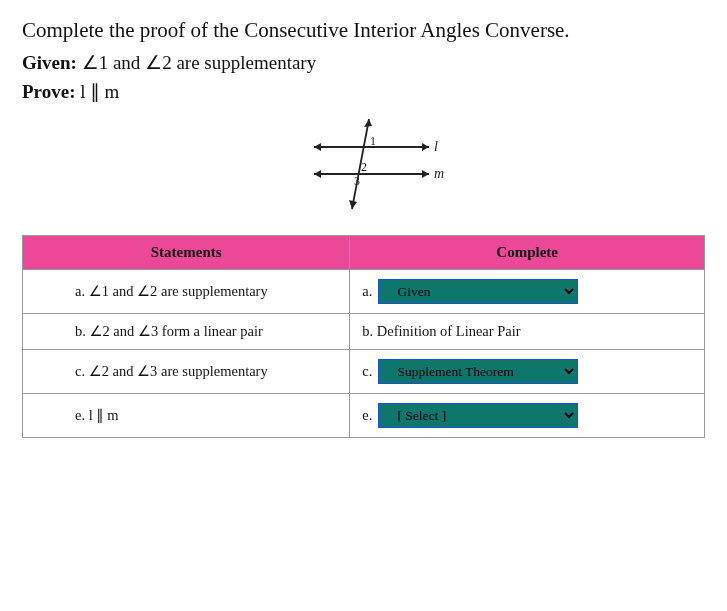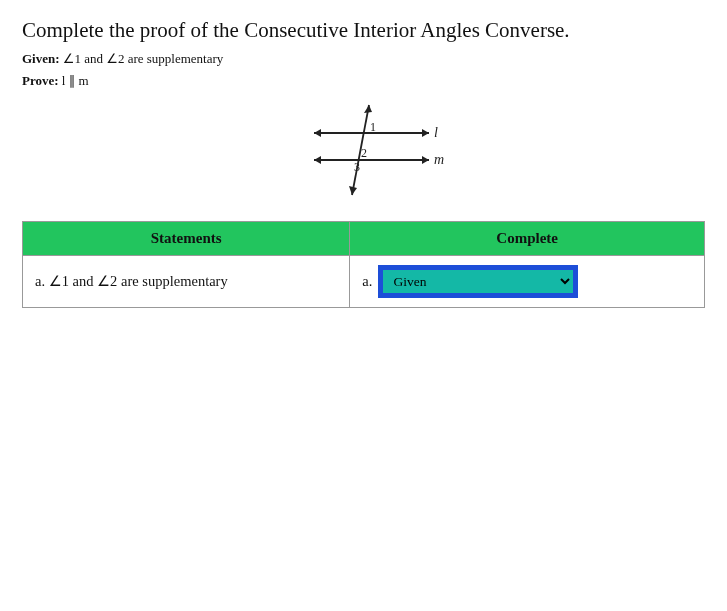--- a/index.html
+++ b/index.html
@@ -10,21 +10,21 @@
       color: #111;
       width: 727px;
       min-height: 611px;
       padding: 18px 22px;
     }
     .problem-title {
       font-size: 21px;
       margin-bottom: 8px;
     }
     .given-line, .prove-line {
-      font-size: 13px;
+      font-size: 19px;
       margin-bottom: 6px;
     }
     .prove-line {
     }
     .bold { font-weight: bold; }
     .diagram-area {
       display: flex;
       justify-content: center;
       margin-bottom: 16px;
       position: relative;
@@ -36,21 +36,21 @@
     .proof-table {
       width: 100%;
       border-collapse: collapse;
       font-size: 14.5px;
     }
     .proof-table th {
       border: 1px solid #999;
       padding: 8px 12px;
       text-align: center;
       font-weight: bold;
-      background: #22c55e;
+      background: #ec4899;
       font-size: 15px;
     }
     .proof-table td {
       border: 1px solid #999;
       padding: 9px 12px;
       vertical-align: middle;
     }
     .statement-col {
       width: 48%;
     }
@@ -58,31 +58,32 @@
       width: 52%;
     }
     .reason-text {
       font-size: 14.5px;
     }
     .dropdown-cell {
       display: flex;
       align-items: center;
     }
     .reason-select {
-      border: 5px solid #1d4ed8;
-      background: #14b8a6;
+      border: 1px solid #1d4ed8;
+      background: #0f766e;
       font-size: 13.5px;
-      padding: 3px 6px;
+      padding: 3px 14px;
       font-family: inherit;
       cursor: pointer;
       min-width: 200px;
     }
     .row-label {
       font-weight: normal;
       font-size: 14.5px;
+      margin-left: 40px;
     }
   </style>
 </head>
 <body>
 
 <p class="problem-title">Complete the proof of the Consecutive Interior Angles Converse.</p>
 
 <p class="given-line">
   <span class="bold">Given:</span>
   <span>∠1 and ∠2 are supplementary</span>
@@ -142,17 +143,51 @@
       <td class="reason-col">
         <div class="dropdown-cell">
           <span style="margin-right:6px;">a.</span>
           <select class="reason-select">
             <option>Given</option>
           </select>
         </div>
       </td>
     </tr>
 
+    <tr>
+      <td class="statement-col">
+        <span class="row-label">b. ∠2 and ∠3 form a linear pair</span>
+      </td>
+      <td class="reason-col">
+        <span class="reason-text">b. Definition of Linear Pair</span>
+      </td>
+    </tr>
+
+    <tr>
+      <td class="statement-col">
+        <span class="row-label">c. ∠2 and ∠3 are supplementary</span>
+      </td>
+      <td class="reason-col">
+        <div class="dropdown-cell">
+          <span style="margin-right:6px;">c.</span>
+          <select class="reason-select">
+            <option>Supplement Theorem</option>
+          </select>
+        </div>
+      </td>
+    </tr>
 
 
-
+    <tr>
+      <td class="statement-col">
+        <span class="row-label">e. l ∥ m</span>
+      </td>
+      <td class="reason-col">
+        <div class="dropdown-cell">
+          <span style="margin-right:6px;">e.</span>
+          <select class="reason-select">
+            <option>[ Select ]</option>
+          </select>
+        </div>
+      </td>
+    </tr>
   </tbody>
 </table>
 
 </body></html>

